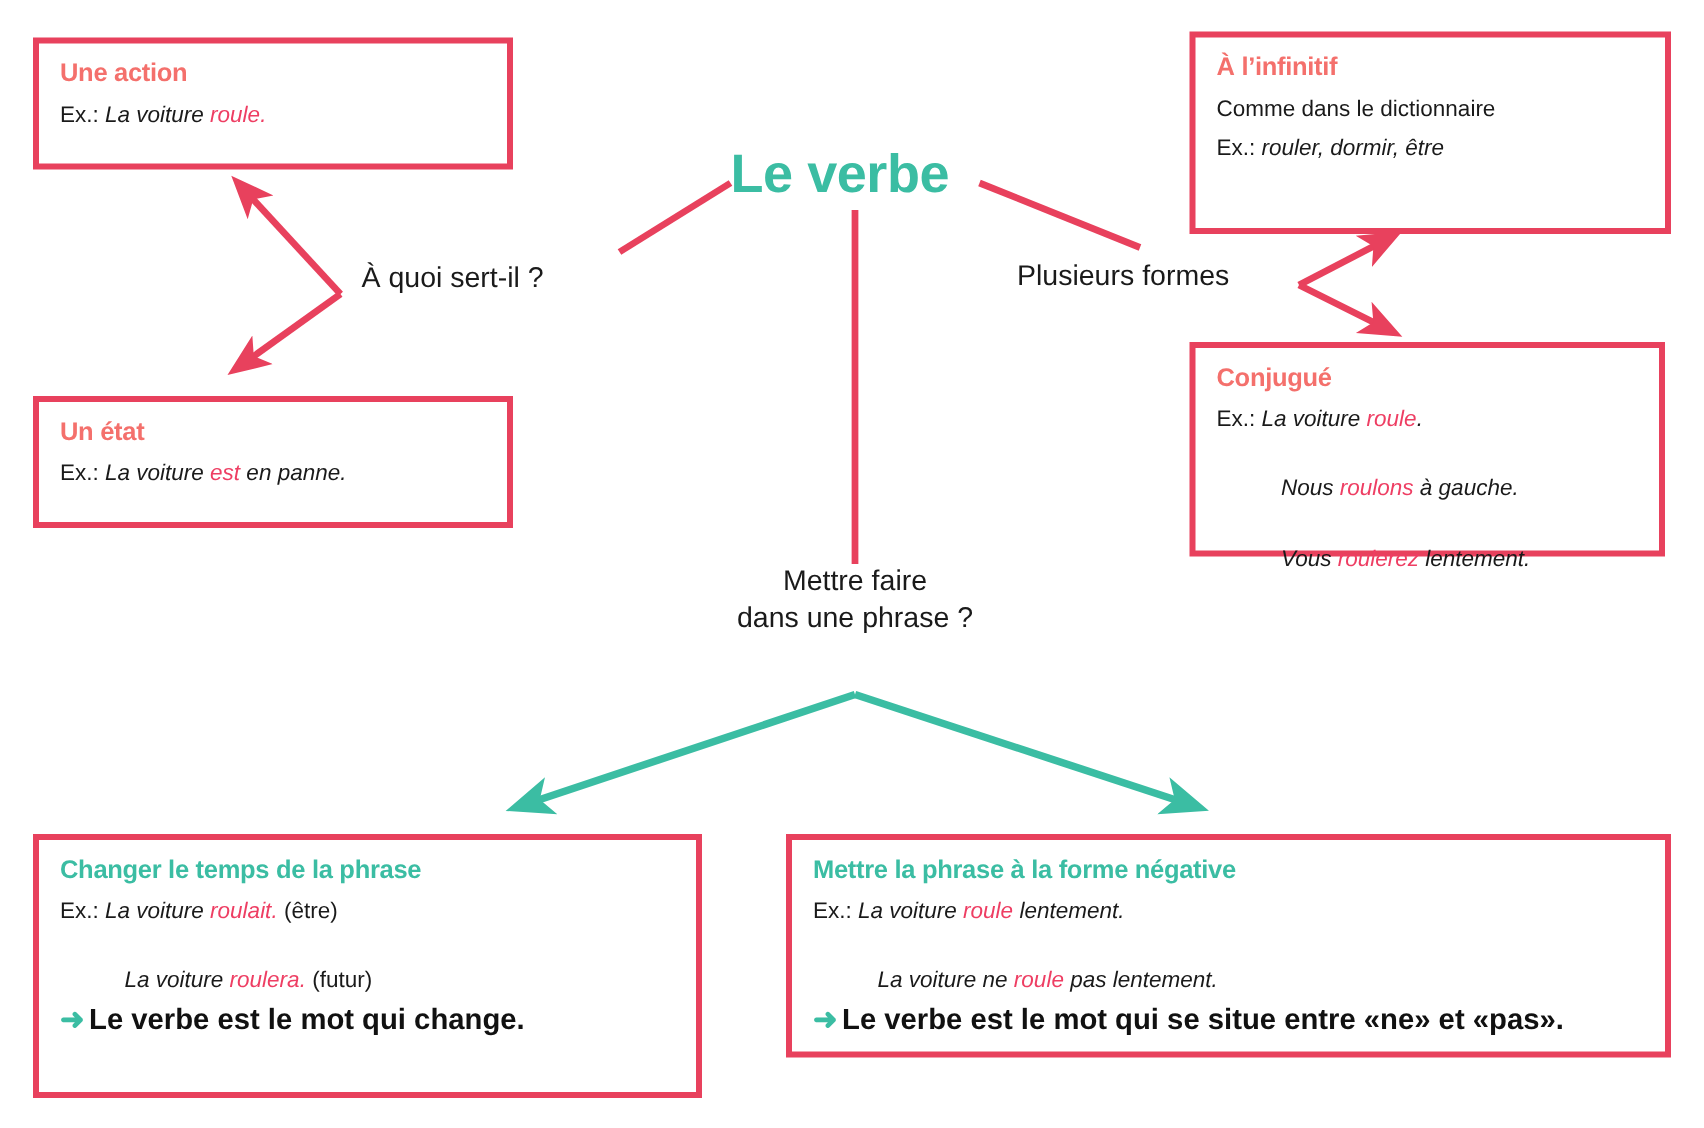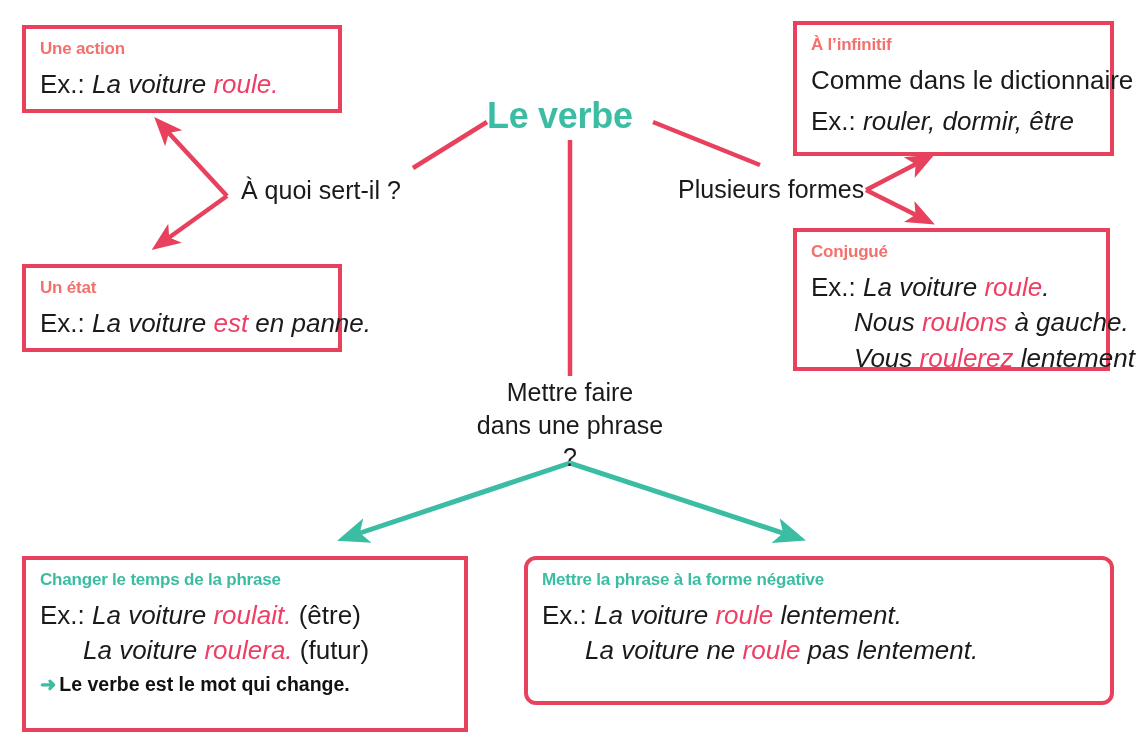--- a/index.html
+++ b/index.html
@@ -35,30 +35,30 @@
   .box-title {
     font-weight: bold;
     font-size: 17px;
     line-height: 1.15;
     margin: 0 0 8px 0;
     letter-spacing: -0.2px;
   }
   .title-pink { color: #f4706c; }
   .title-teal { color: #3bbda3; }
   .ex-line {
-    font-size: 26px;
+    font-size: 15px;
     line-height: 1.38;
     color: #1a1a1a;
     white-space: nowrap;
   }
   .ex-label { font-style: normal; }
   .ital { font-style: italic; }
   .hl { color: #ee3e63; font-style: italic; }
   .plain { font-style: normal; }
-  .indent { padding-left: 43px; }
+  .indent { padding-left: 43px; margin-top: 26px; }
   .concl {
     font-size: 19.5px;
     font-weight: bold;
     color: #111111;
     line-height: 1.4;
     white-space: nowrap;
     margin-top: 2px;
   }
   .arrow-glyph {
     color: #3bbda3;
@@ -69,21 +69,21 @@
   .center-title {
     position: absolute;
     font-size: 36px;
     font-weight: bold;
     color: #3bbda3;
     white-space: nowrap;
     letter-spacing: -0.3px;
   }
   .connector-label {
     position: absolute;
-    font-size: 25px;
+    font-size: 19px;
     color: #1a1a1a;
     white-space: nowrap;
     line-height: 1.3;
   }
   .connector-label.multiline {
     text-align: center;
     white-space: normal;
   }
 </style>
 </head>
@@ -163,21 +163,24 @@
     <div class="box-title title-teal">Changer le temps de la phrase</div>
     <div class="ex-lines">
         <div class="ex-line"><span class="ex-label">Ex.: </span><span class="ital">La voiture </span><span class="hl">roulait</span><span class="hl">.</span><span class="plain"> (être)</span></div>
         <div class="ex-line indent"><span class="ital">La voiture </span><span class="hl">roulera</span><span class="hl">.</span><span class="plain"> (futur)</span></div>
       </div>
     <div class="concl">
       <span class="arrow-glyph">➜</span><span>Le verbe est le mot qui change.</span>
     </div>
   </div>
 
-  <div class="box" style="left:524px; top:556px; width:590px; height:149px;border-radius:12px;">
+  <div class="box" style="left:524px; top:556px; width:590px; height:149px;">
     <div class="box-title title-teal">Mettre la phrase à la forme négative</div>
     <div class="ex-lines">
         <div class="ex-line"><span class="ex-label">Ex.: </span><span class="ital">La voiture </span><span class="hl">roule</span><span class="ital"> lentement.</span></div>
         <div class="ex-line indent"><span class="ital">La voiture ne </span><span class="hl">roule</span><span class="ital"> pas lentement.</span></div>
       </div>
+    <div class="concl">
+      <span class="arrow-glyph">➜</span><span>Le verbe est le mot qui se situe entre «ne» et «pas».</span>
+    </div>
   </div>
 
 </div>
 
 </body></html>

